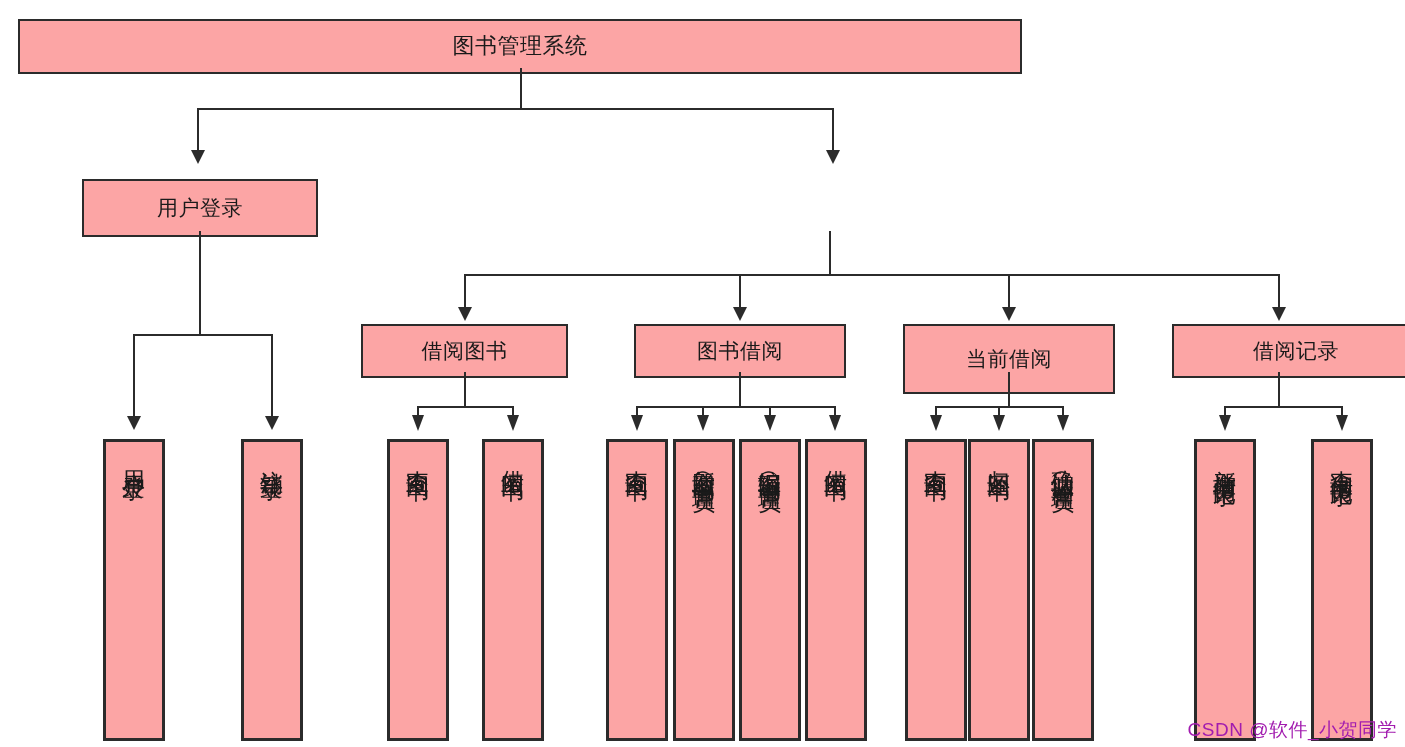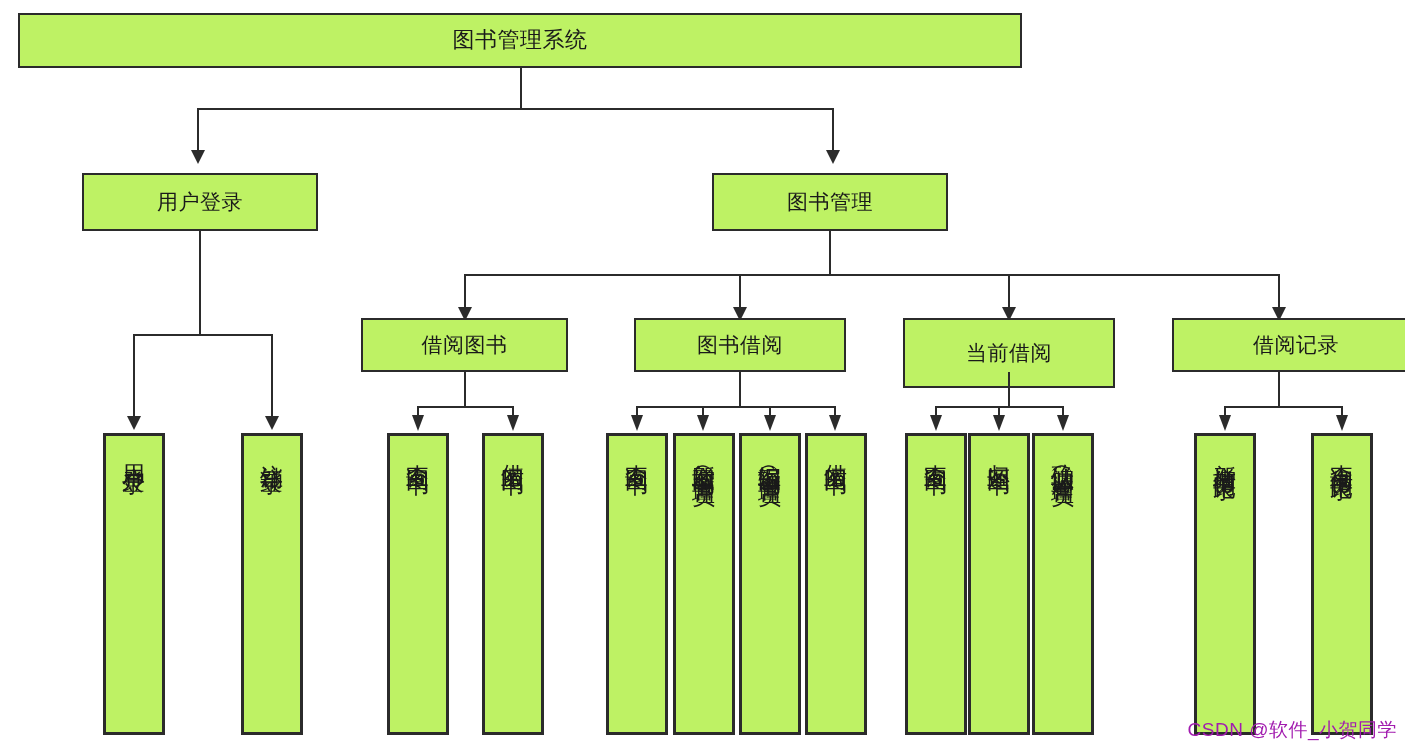--- a/index.html
+++ b/index.html
@@ -11,27 +11,28 @@
     position:relative;
     width:1405px;
     height:747px;
     background:#ffffff;
     overflow:hidden;
   }
   
   .node{
     position:absolute;
     box-sizing:border-box;
-    background:#bef264;
+    background:#fca5a5;
     border:2px solid #2b2b2b;
     display:flex;
     align-items:center;
     justify-content:center;
     text-align:center;
     color:#1a1a1a;
+    margin-top:6px;
   }
   .node .lbl{
     font-size:21px;
     line-height:1.12;
     letter-spacing:.5px;
     white-space:pre;
   }
   .node.root .lbl{font-size:22px;}
   .node.lvl2 .lbl{font-size:21px;}
   .node.lvl3 .lbl{font-size:21px;}
@@ -97,23 +98,20 @@
   <div class="hline" style="left:197px;top:108px;width:636px;"></div>
   <div class="vline" style="left:197px;top:108px;height:44px;"></div>
   <div class="arrow" style="left:191px;top:150px;"></div>
   <div class="vline" style="left:832px;top:108px;height:44px;"></div>
   <div class="arrow" style="left:826px;top:150px;"></div>
 
   <div class="node lvl2" style="left:82px;top:173px;width:236px;height:58px;">
     <span class="lbl">用户登录</span>
   </div>
 
-  <div class="node lvl2" style="left:712px;top:173px;width:236px;height:58px;">
-    <span class="lbl">图书管理</span>
-  </div>
 
   <div class="vline" style="left:199px;top:231px;height:104px;"></div>
   <div class="hline" style="left:133px;top:334px;width:138px;"></div>
   <div class="vline" style="left:133px;top:334px;height:84px;"></div>
   <div class="arrow" style="left:127px;top:416px;"></div>
   <div class="vline" style="left:271px;top:334px;height:84px;"></div>
   <div class="arrow" style="left:265px;top:416px;"></div>
 
   <div class="vline" style="left:829px;top:231px;height:44px;"></div>
   <div class="hline" style="left:464px;top:274px;width:814px;"></div>

